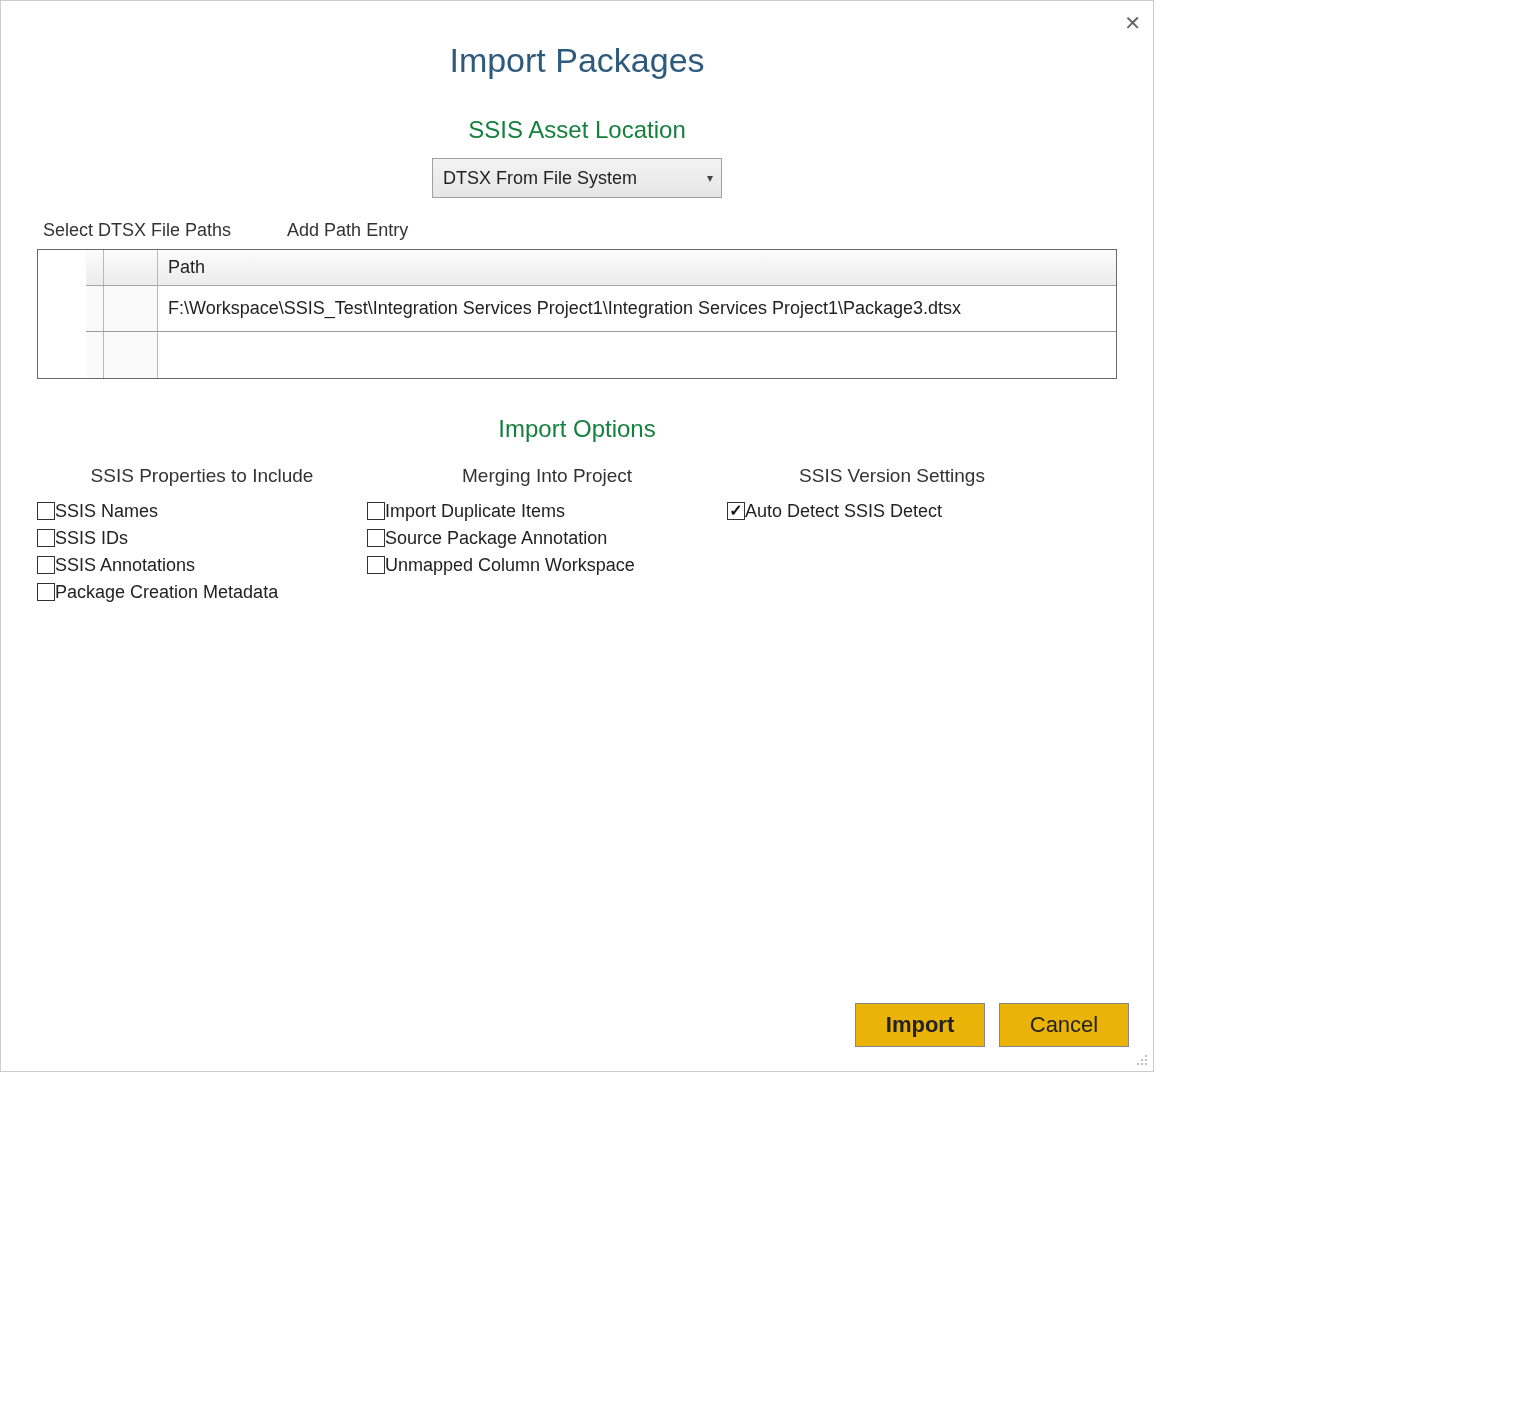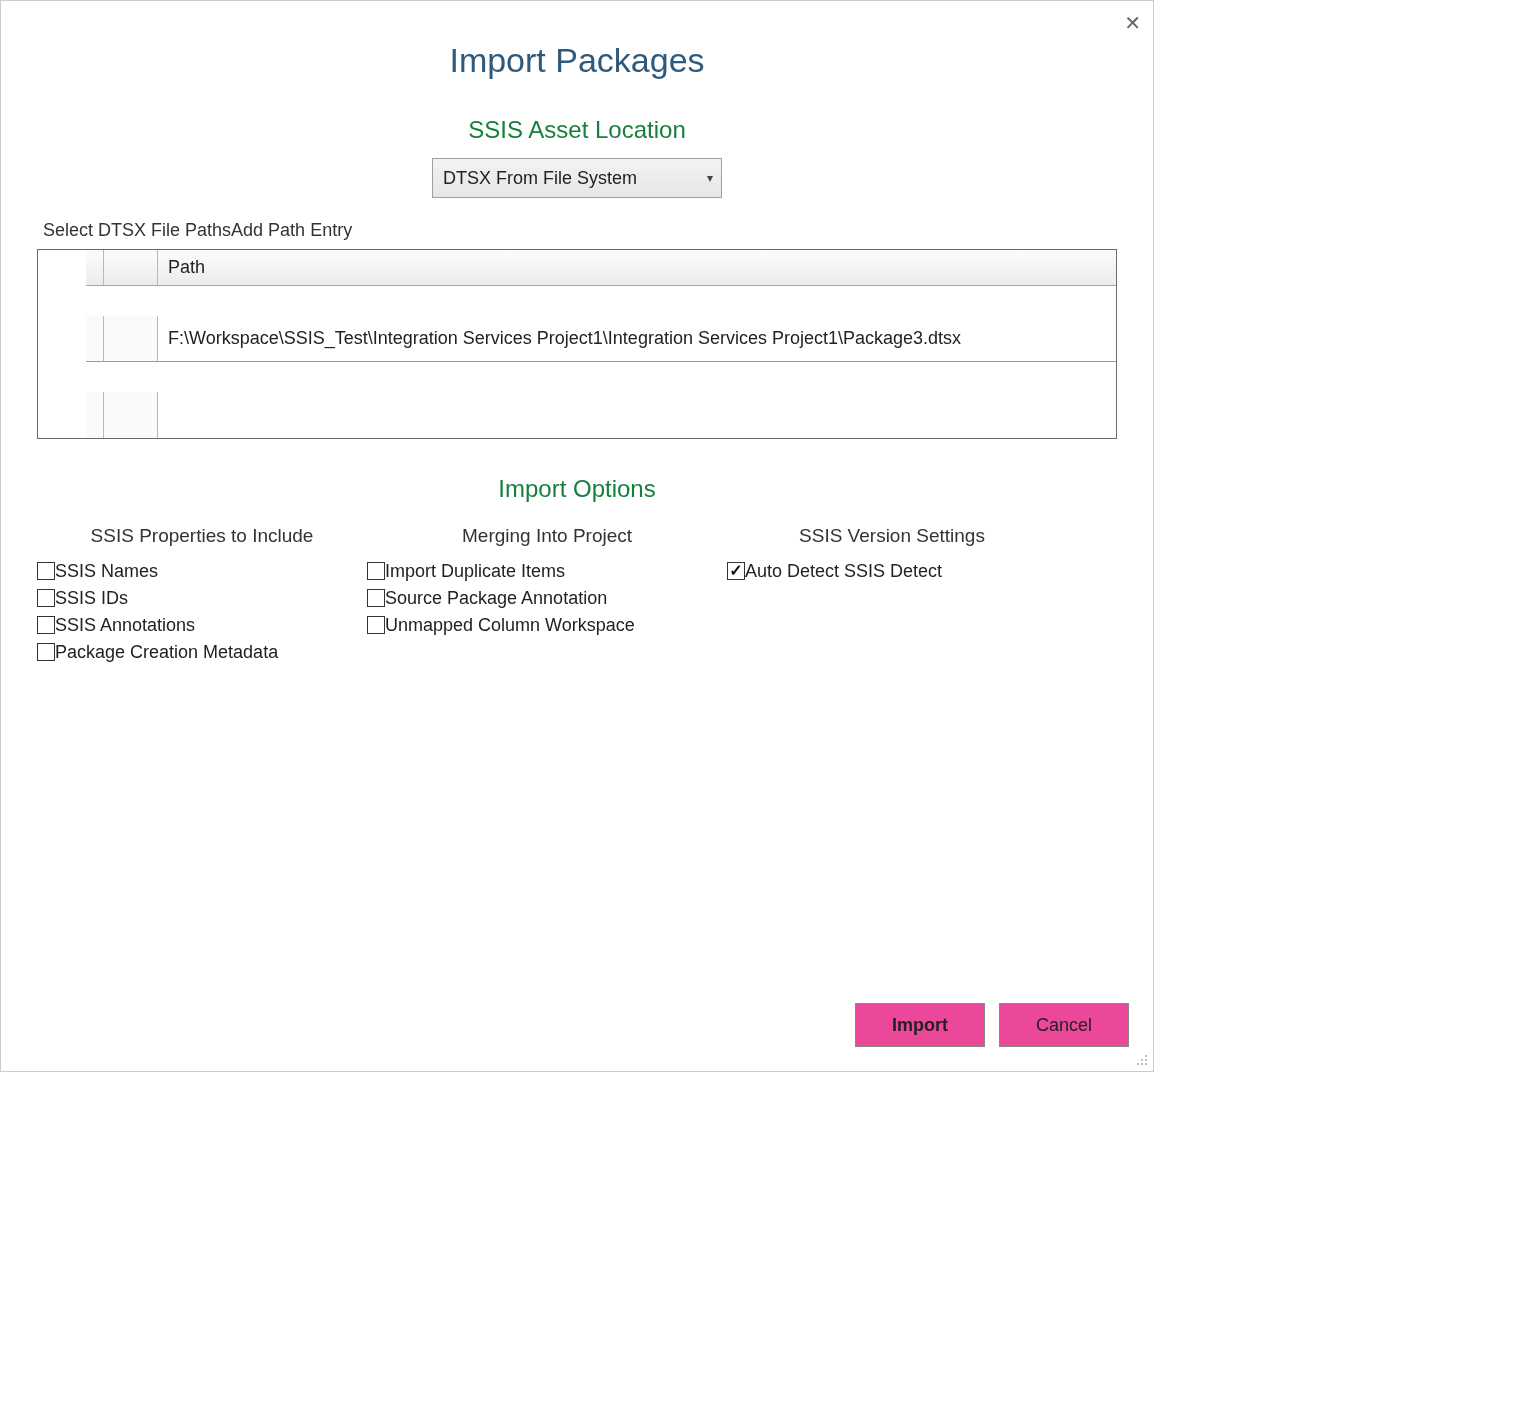--- a/index.html
+++ b/index.html
@@ -55,20 +55,21 @@
       color: #222222;
       cursor: pointer;
     }
     .dropdown .caret {
       font-size: 12px;
       color: #444444;
     }
     .toolbar {
       margin-top: 22px;
       display: flex;
+      gap: 56px;
       font-size: 18px;
       color: #333333;
       padding-left: 6px;
     }
     .toolbar span {
       cursor: pointer;
     }
     .grid {
       margin-top: 8px;
       border: 1px solid #6a6a6a;
@@ -93,21 +94,20 @@
       flex: 1;
       display: flex;
       align-items: center;
       padding-left: 10px;
       color: #222222;
     }
     .grid-row {
       display: flex;
       height: 46px;
       border-bottom: 1px solid #9a9a9a;
-      margin-top: 30px;
     }
     .grid-row:last-child {
       border-bottom: none;
     }
     .grid-selector {
       width: 18px;
       border-right: 1px solid #b8b8b8;
       background: #fafafa;
     }
     .grid-rowmark {
@@ -174,23 +174,23 @@
       position: absolute;
       bottom: 24px;
       right: 24px;
       display: flex;
       gap: 14px;
       align-items: center;
     }
     .btn {
       min-width: 130px;
       height: 44px;
-      background: #ec4899;
+      background: #eab308;
       border: 1px solid #888888;
-      font-size: 18px;
+      font-size: 22px;
       color: #222222;
       cursor: pointer;
       display: inline-flex;
       align-items: center;
       justify-content: center;
       font-family: inherit;
     }
     .btn.primary {
       font-weight: 600;
     }

